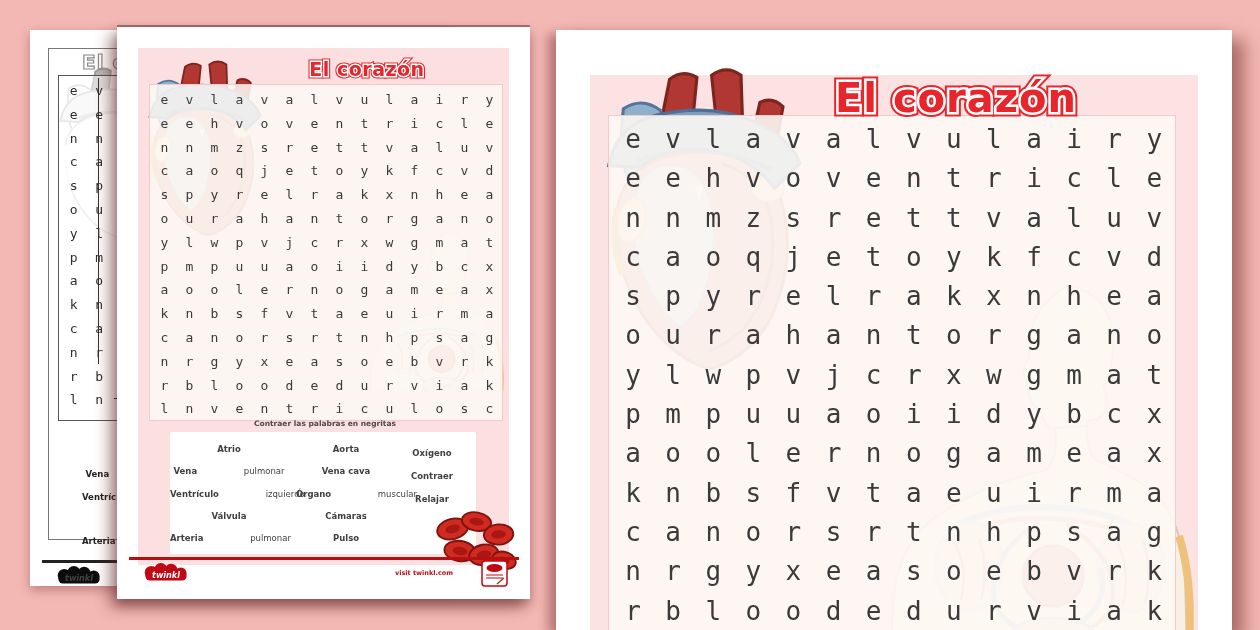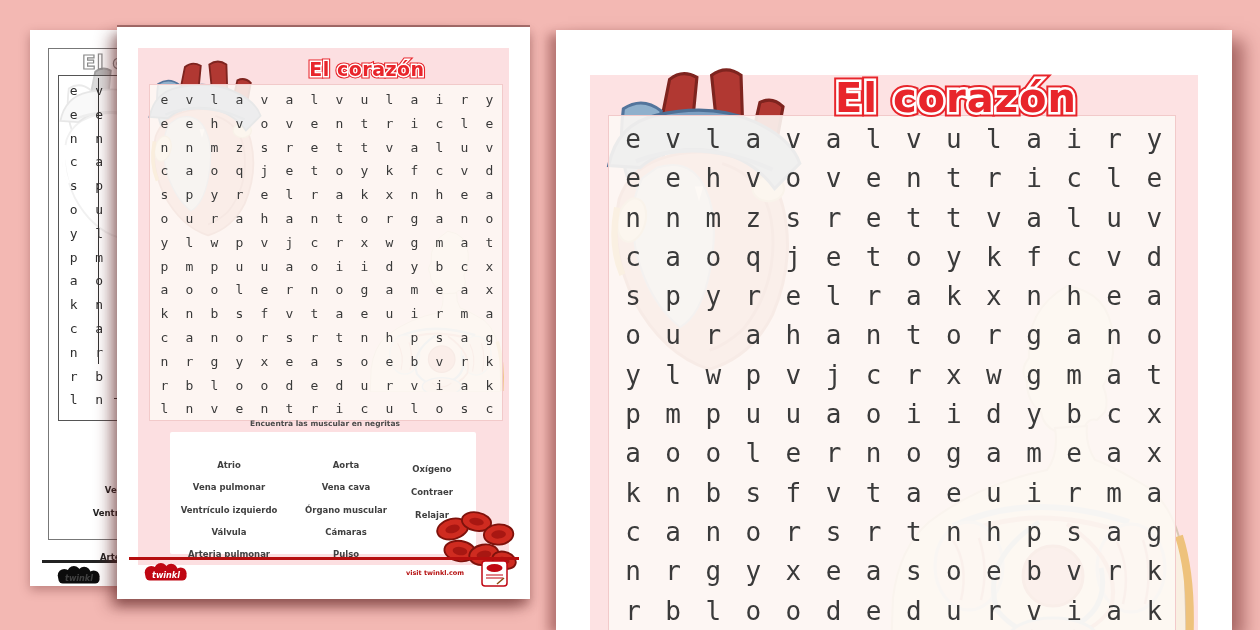--- a/index.html
+++ b/index.html
@@ -27,29 +27,29 @@
   .ans-vline{position:absolute;left:68px;top:48px;width:1.3px;height:286px;background:#333;}
   .ans-hline{position:absolute;left:84px;top:368px;width:270px;height:1.3px;background:#333;}
   #bw-words{position:absolute;left:52px;top:405px;width:306px;height:122px;}
   #bw-words .witem{color:#222;}
   #bw-rule{position:absolute;left:12px;top:530px;width:392px;height:2.5px;background:#222;}
   #bw-logo{position:absolute;left:25px;top:536px;width:48px;height:22px;
     filter:grayscale(1) brightness(.25);}
 
   
   .words{position:absolute;}
-  .wcol{position:absolute;top:0;height:100%;margin-top:16px;}
+  .wcol{position:absolute;top:0;height:100%;}
   .wcol0{left:0;width:118px;padding-top:6px;}
   .wcol1{left:126px;width:100px;padding-top:6px;}
   .wcol2{left:218px;width:88px;padding-top:10px;}
   .wcol0 .witem,.wcol1 .witem{line-height:22.3px;}
   .wcol2 .witem{line-height:23px;}
   .witem{text-align:center;font-size:8.5px;color:#3f3f3f;white-space:nowrap;}
   .wb{font-weight:bold;}
-  .wr{font-weight:bold;}
+  .wr{font-weight:normal;padding-left:44px;}
 
   
   #page-color{left:117px;top:27px;width:413px;height:572px;
     box-shadow:0 -2px 0 rgba(90,40,40,.5), -8px 8px 14px rgba(90,30,30,.45), 0 6px 10px rgba(90,30,30,.4);}
   #pc-panel{position:absolute;left:21px;top:21px;width:371px;height:517px;background:#fcdfe1;}
   #pc-heart{position:absolute;left:24px;top:28px;width:122px;height:185px;}
   #pc-body{position:absolute;left:240px;top:170px;width:150px;height:222px;}
   #pc-title{position:absolute;left:120px;top:31px;width:260px;text-align:center;
     font-size:19px;font-weight:bold;letter-spacing:.5px;}
   #pc-gridbox{position:absolute;left:32px;top:57px;width:352px;height:333px;
@@ -57,21 +57,21 @@
   #pc-gridbox .grow{height:23.8px;line-height:23.8px;white-space:nowrap;padding-left:2px;}
   #pc-gridbox .gcell{display:inline-block;width:25px;text-align:center;
     font-family:"DejaVu Sans Mono", monospace;font-size:13px;color:#3a3a3a;}
   #pc-caption{position:absolute;left:32px;top:392px;width:352px;text-align:center;
     font-size:7.5px;font-weight:bold;color:#4a4a4a;}
   #pc-wordbox{position:absolute;left:53px;top:405px;width:306px;height:122px;background:#fff;
     border-radius:2px;}
   #pc-cells{position:absolute;left:308px;top:476px;width:92px;height:74px;}
   #pc-rule{position:absolute;left:12px;top:530px;width:390px;height:2.5px;background:#b50f0f;}
   #pc-logo{position:absolute;left:25px;top:536px;width:48px;height:22px;}
-  #pc-visit{position:absolute;left:278px;top:542px;width:80px;text-align:center;
+  #pc-visit{position:absolute;left:278px;top:542px;width:80px;text-align:left;
     font-size:6.5px;font-weight:bold;color:#b50f0f;}
   #pc-stamp{position:absolute;left:364px;top:533px;width:27px;height:27px;}
 
   
   #page-zoom{left:556px;top:30px;width:676px;height:600px;
     box-shadow:-8px 4px 10px rgba(100,30,30,.4), 12px 10px 16px rgba(100,30,30,.5);}
   #pz-panel{position:absolute;left:34px;top:45px;width:608px;height:556px;background:#fde2e3;}
   #pz-heart{position:absolute;left:38px;top:28px;width:210px;height:320px;}
   #pz-body{position:absolute;left:300px;top:240px;width:350px;height:380px;}
   #pz-title{position:absolute;left:230px;top:45px;width:340px;text-align:center;
@@ -248,21 +248,21 @@
       <div class="grow"><span class="gcell">c</span><span class="gcell">a</span><span class="gcell">n</span><span class="gcell">o</span><span class="gcell">r</span><span class="gcell">s</span><span class="gcell">r</span><span class="gcell">t</span><span class="gcell">n</span><span class="gcell">h</span><span class="gcell">p</span><span class="gcell">s</span><span class="gcell">a</span><span class="gcell">g</span></div>
       <div class="grow"><span class="gcell">n</span><span class="gcell">r</span><span class="gcell">g</span><span class="gcell">y</span><span class="gcell">x</span><span class="gcell">e</span><span class="gcell">a</span><span class="gcell">s</span><span class="gcell">o</span><span class="gcell">e</span><span class="gcell">b</span><span class="gcell">v</span><span class="gcell">r</span><span class="gcell">k</span></div>
       <div class="grow"><span class="gcell">r</span><span class="gcell">b</span><span class="gcell">l</span><span class="gcell">o</span><span class="gcell">o</span><span class="gcell">d</span><span class="gcell">e</span><span class="gcell">d</span><span class="gcell">u</span><span class="gcell">r</span><span class="gcell">v</span><span class="gcell">i</span><span class="gcell">a</span><span class="gcell">k</span></div>
       <div class="grow"><span class="gcell">l</span><span class="gcell">n</span><span class="gcell">v</span><span class="gcell">e</span><span class="gcell">n</span><span class="gcell">t</span><span class="gcell">r</span><span class="gcell">i</span><span class="gcell">c</span><span class="gcell">u</span><span class="gcell">l</span><span class="gcell">o</span><span class="gcell">s</span><span class="gcell">c</span></div>
     </div>
   <div id="pc-title" class="bubble">
     <span class="t-outer">El corazón</span>
     <span class="t-mid">El corazón</span>
     <span class="t-top">El corazón</span>
   </div>
-  <div id="pc-caption">Encuentra las muscular en negritas</div>
+  <div id="pc-caption">Contraer las palabras en negritas</div>
   <div id="pc-wordbox">
     <div class="words" style="left:0;top:0;width:306px;height:122px;">
         <div class="wcol wcol0">
           <div class="witem"><span class="wb">Atrio</span></div>
           <div class="witem"><span class="wb">Vena</span><span class="wr"> pulmonar</span></div>
           <div class="witem"><span class="wb">Ventrículo</span><span class="wr"> izquierdo</span></div>
           <div class="witem"><span class="wb">Válvula</span></div>
           <div class="witem"><span class="wb">Arteria</span><span class="wr"> pulmonar</span></div>
         </div>
         <div class="wcol wcol1">

